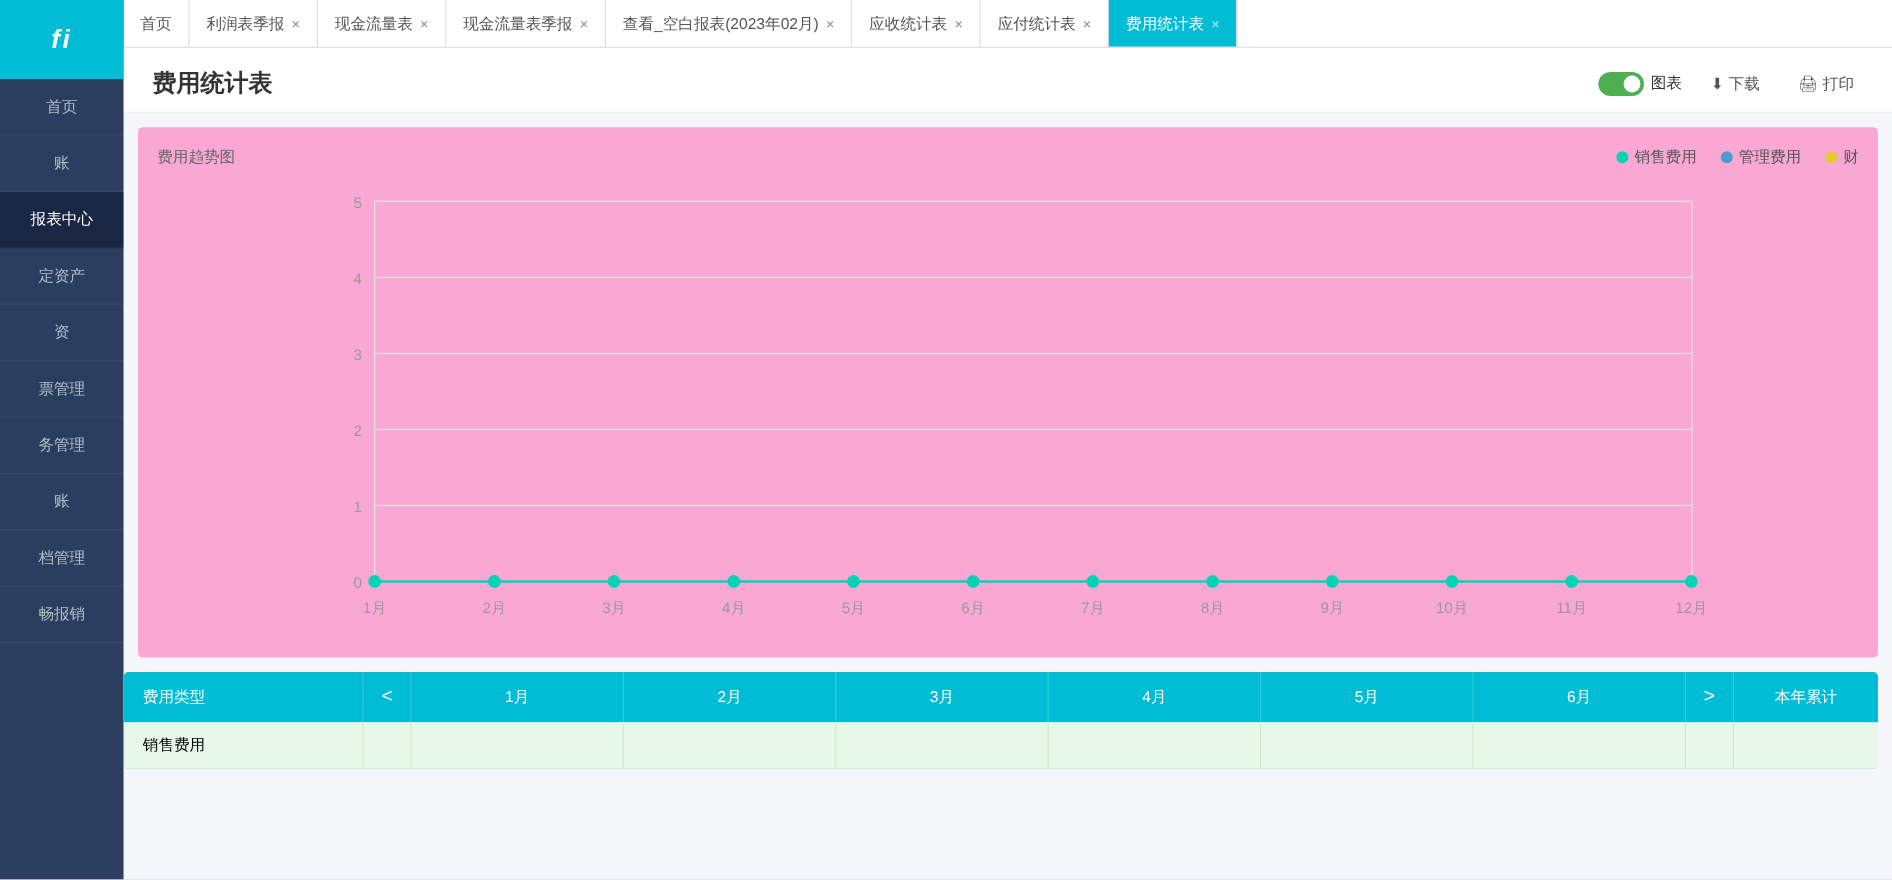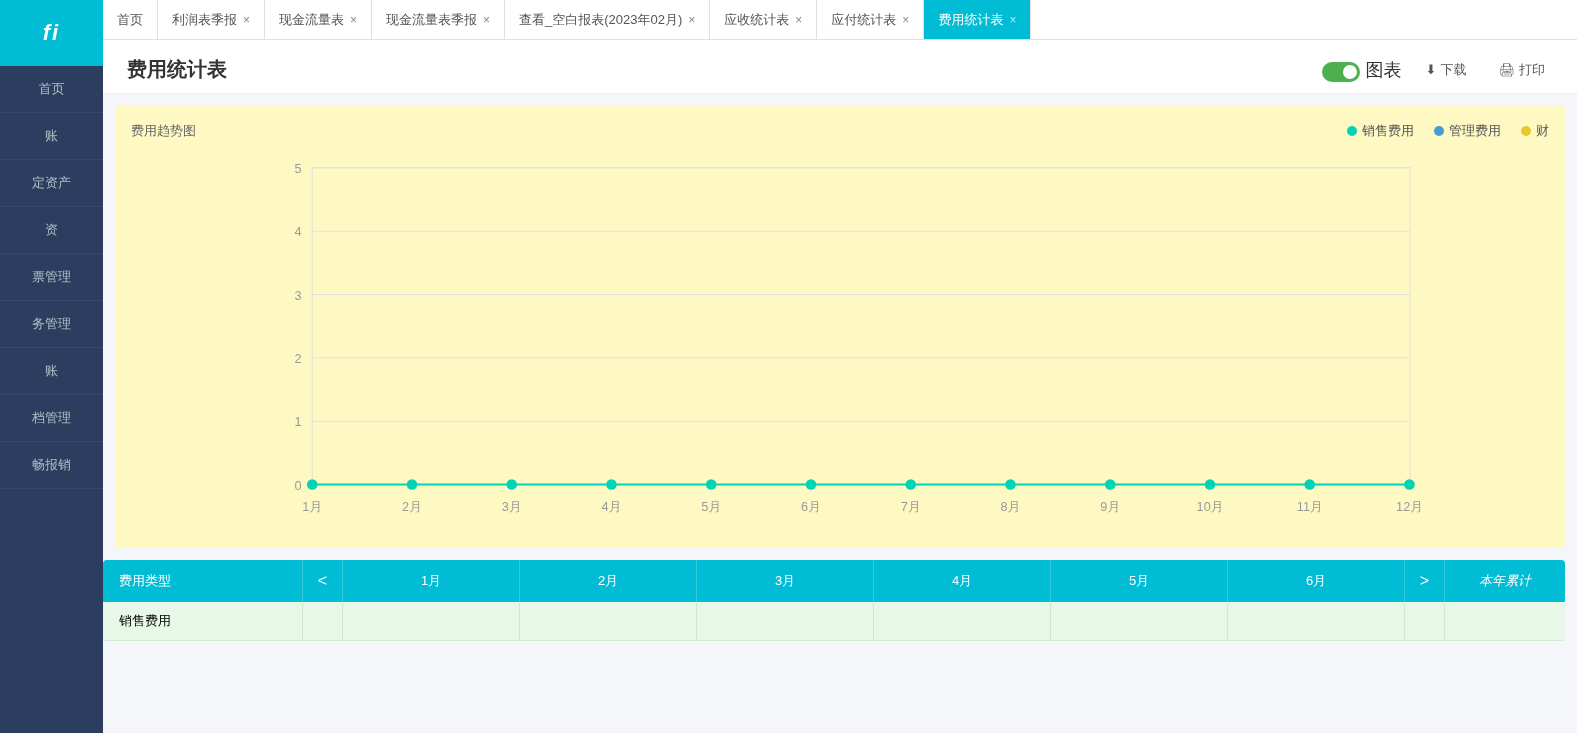--- a/index.html
+++ b/index.html
@@ -101,23 +101,23 @@
       font-weight: bold;
       color: #333;
     }
     .header-actions {
       display: flex;
       align-items: center;
       gap: 16px;
     }
     .toggle-wrap {
       display: flex;
-      align-items: flex-end;
+      align-items: flex-start;
       gap: 6px;
-      font-size: 18px;
+      font-size: 13px;
       color: #333;
       padding-left: 24px;
     }
     .toggle-switch {
       width: 38px;
       height: 20px;
       background: #4caf50;
       border-radius: 10px;
       position: relative;
       cursor: pointer;
@@ -137,21 +137,21 @@
       align-items: center;
       gap: 4px;
       font-size: 13px;
       color: #555;
       cursor: pointer;
       padding: 4px 8px;
     }
 
     
     .chart-section {
-      background: #fef9c3;
+      background: #f9a8d4;
       margin: 12px 12px 0 12px;
       padding: 16px;
       border-radius: 4px;
     }
     .chart-header {
       display: flex;
       align-items: center;
       justify-content: space-between;
       margin-bottom: 12px;
     }
@@ -202,21 +202,21 @@
       font-size: 13px;
     }
     .th-cell {
       padding: 12px 8px;
       text-align: center;
       border-right: 1px solid rgba(255,255,255,0.2);
       display: flex;
       align-items: center;
       justify-content: center;
     }
-    .th-cell:last-child { border-right: none; font-style: italic; }
+    .th-cell:last-child { border-right: none; }
     .th-cell.type-cell { justify-content: flex-start; padding-left: 16px; }
     .nav-btn {
       background: none;
       border: none;
       color: white;
       font-size: 16px;
       cursor: pointer;
     }
     .table-data-row {
       background: #e8f8e8;
@@ -236,20 +236,21 @@
     .td-cell:first-child { justify-content: flex-start; padding-left: 16px; }
     .td-cell:last-child { border-right: none; }
   </style>
 </head>
 <body>
 
 <div class="sidebar">
   <div class="sidebar-logo">fi</div>
   <div class="sidebar-item">首页</div>
   <div class="sidebar-item">账</div>
+  <div class="sidebar-item active">报表中心</div>
   <div class="sidebar-item">定资产</div>
   <div class="sidebar-item">资</div>
   <div class="sidebar-item">票管理</div>
   <div class="sidebar-item">务管理</div>
   <div class="sidebar-item">账</div>
   <div class="sidebar-item">档管理</div>
   <div class="sidebar-item">畅报销</div>
 </div>
 
 <div class="main">

